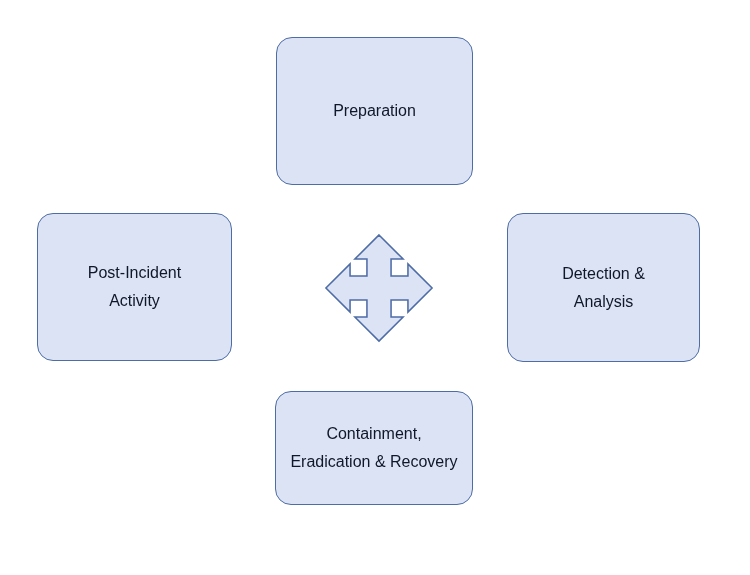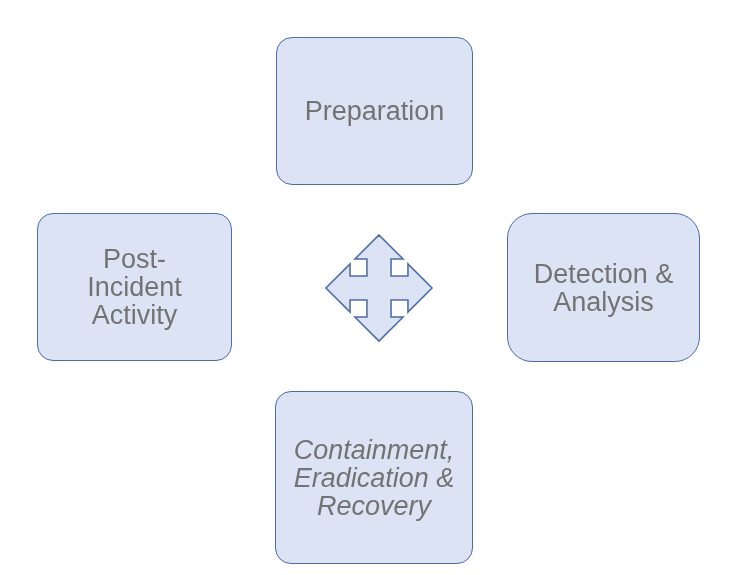--- a/index.html
+++ b/index.html
@@ -18,28 +18,28 @@
   .node {
     position: absolute;
     box-sizing: border-box;
     background: #dbe3f4;
     border: 1.5px solid #4e6ca6;
     border-radius: 16px;
     display: flex;
     align-items: center;
     justify-content: center;
     text-align: center;
-    color: #737373;
-    font-size: 27px;
+    color: #0f172a;
+    font-size: 16px;
     line-height: 28px;
   }
   .node-top    { left: 276px; top: 37px;  width: 197px; height: 148px; padding: 0 24px; }
   .node-left   { left: 37px;  top: 213px; width: 195px; height: 148px; padding: 0 40px; }
-  .node-right  { left: 507px; top: 213px; width: 193px; height: 149px; padding: 0 24px; border-radius: 25px; }
-  .node-bottom { left: 275px; top: 391px; width: 198px; height: 173px; padding: 0 12px; font-style: italic; }
+  .node-right  { left: 507px; top: 213px; width: 193px; height: 149px; padding: 0 24px; }
+  .node-bottom { left: 275px; top: 391px; width: 198px; height: 114px; padding: 0 12px; }
   .center-icon {
     position: absolute;
     left: 324px;
     top: 233px;
     width: 110px;
     height: 110px;
   }
   .center-icon svg {
     display: block;
     width: 110px;

